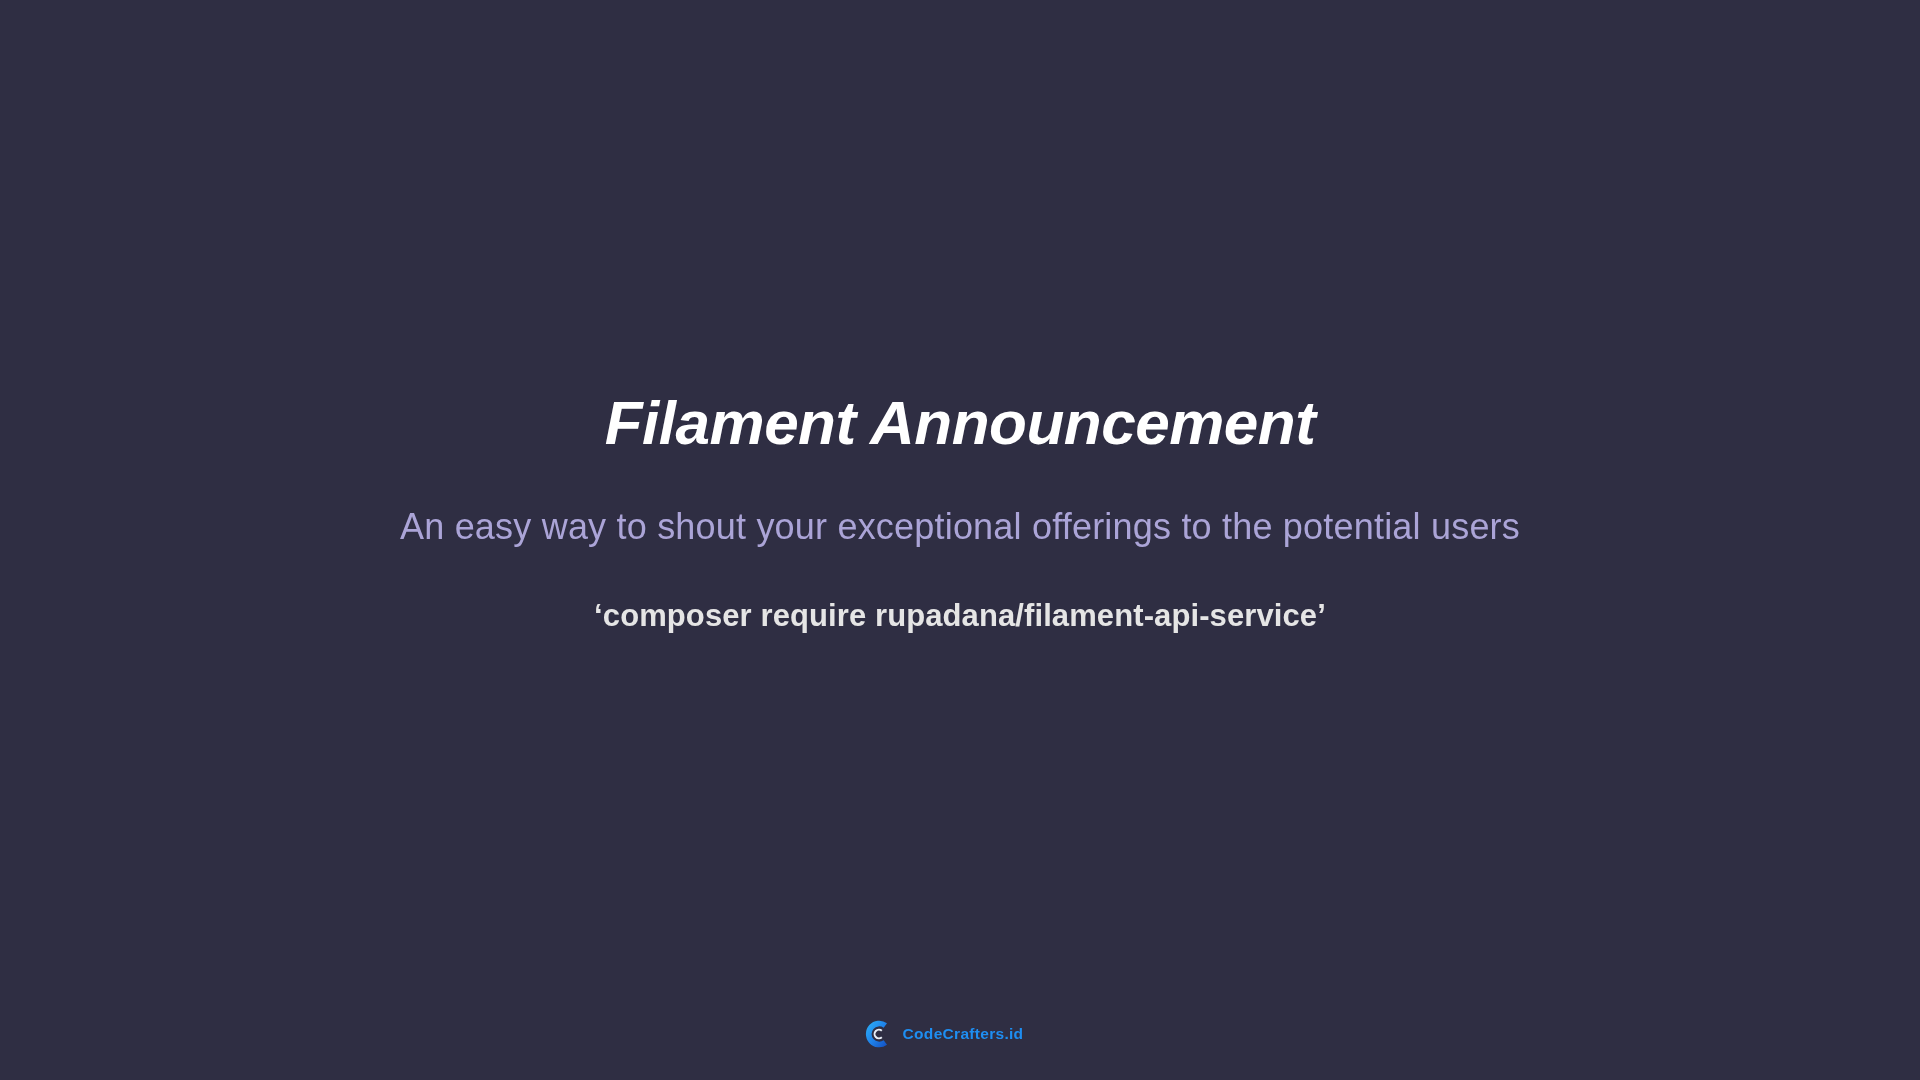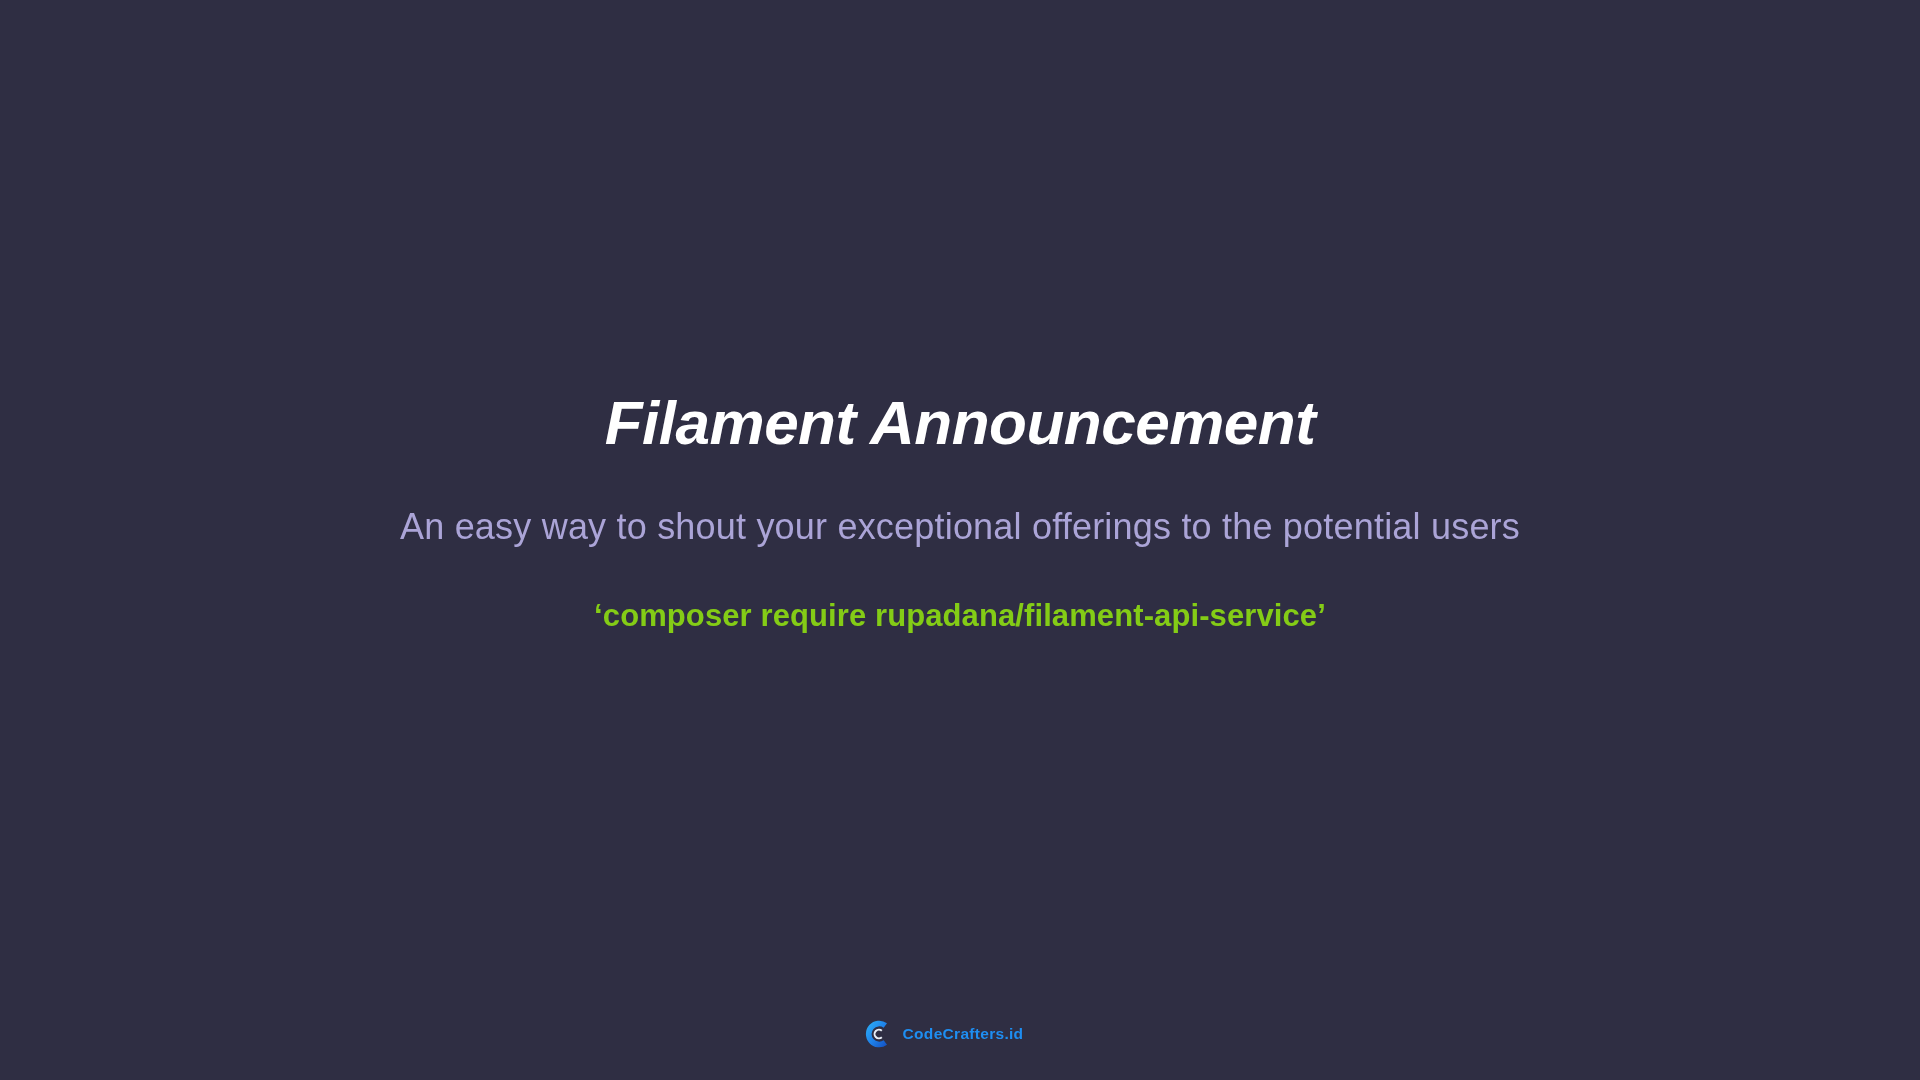--- a/index.html
+++ b/index.html
@@ -58,21 +58,21 @@
     color: #aba4d7;
     text-align: center;
     letter-spacing: 0.2px;
   }
 
   .command {
     margin-top: 46px;
     font-size: 31px;
     line-height: 1.2;
     font-weight: 700;
-    color: #84cc16;
+    color: #e5e5e5;
     text-align: left;
     letter-spacing: 0.1px;
     white-space: nowrap;
   }
 
   
   .footer {
     position: absolute;
     left: 0;
     bottom: 32px;

